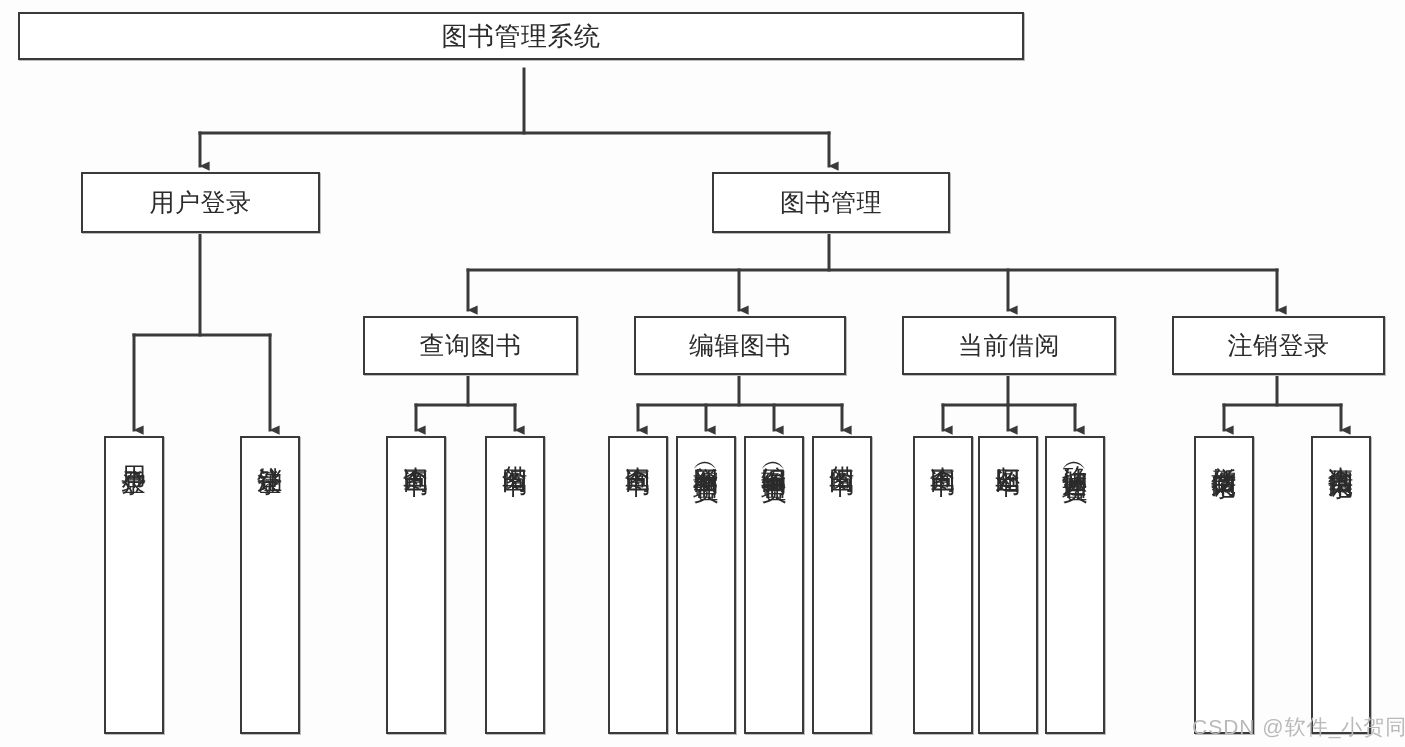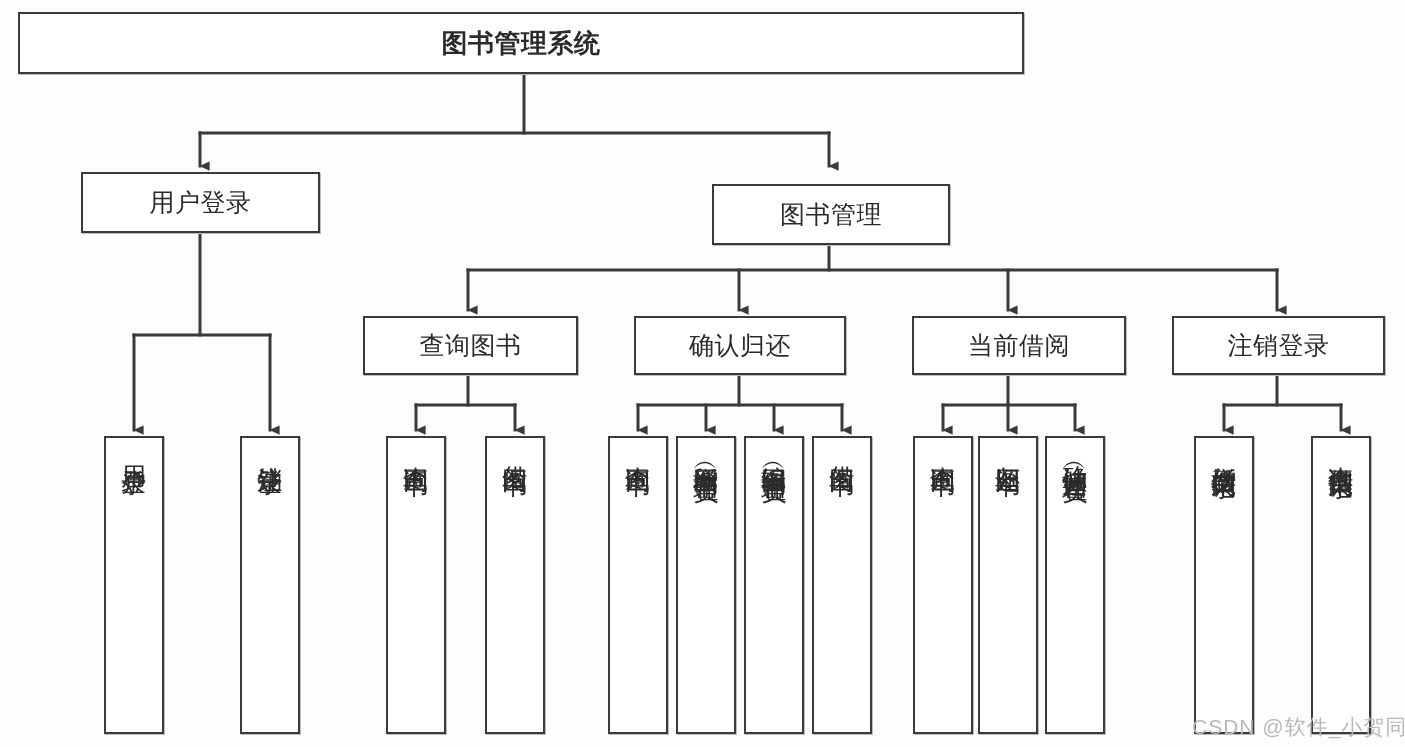--- a/index.html
+++ b/index.html
@@ -119,38 +119,38 @@
       <path d="M1008,405 L1008,430" marker-end="url(#arrow)"></path>
       <path d="M1075,405 L1075,430" marker-end="url(#arrow)"></path>
 
       <path d="M1277,375 L1277,405"></path>
       <path d="M1224,405 L1341,405"></path>
       <path d="M1224,405 L1224,430" marker-end="url(#arrow)"></path>
       <path d="M1341,405 L1341,430" marker-end="url(#arrow)"></path>
     </g>
   </svg>
 
-  <div class="node h root" style="left:18px; top:12px; width:1006px; height:62px;font-weight:bold;">
+  <div class="node h root" style="left:18px; top:12px; width:1006px; height:48px;">
     <span class="label">图书管理系统</span>
   </div>
 
   <div class="node h" style="left:81px; top:172px; width:239px; height:61px;">
     <span class="label">用户登录</span>
   </div>
-  <div class="node h" style="left:712px; top:184px; width:238px; height:61px;">
+  <div class="node h" style="left:712px; top:172px; width:238px; height:61px;">
     <span class="label">图书管理</span>
   </div>
 
   <div class="node h" style="left:363px; top:316px; width:215px; height:59px;">
     <span class="label">查询图书</span>
   </div>
   <div class="node h" style="left:634px; top:316px; width:212px; height:59px;">
-    <span class="label">确认归还</span>
-  </div>
-  <div class="node h" style="left:902px; top:316px; width:214px; height:59px;margin-left:10px;">
+    <span class="label">编辑图书</span>
+  </div>
+  <div class="node h" style="left:902px; top:316px; width:214px; height:59px;">
     <span class="label">当前借阅</span>
   </div>
   <div class="node h" style="left:1172px; top:316px; width:213px; height:59px;">
     <span class="label">注销登录</span>
   </div>
 
   <div class="node v" style="left:104px; top:436px; width:60px; height:298px;">
     <span class="label">用户登录</span>
   </div>
   <div class="node v" style="left:240px; top:436px; width:60px; height:298px;">

